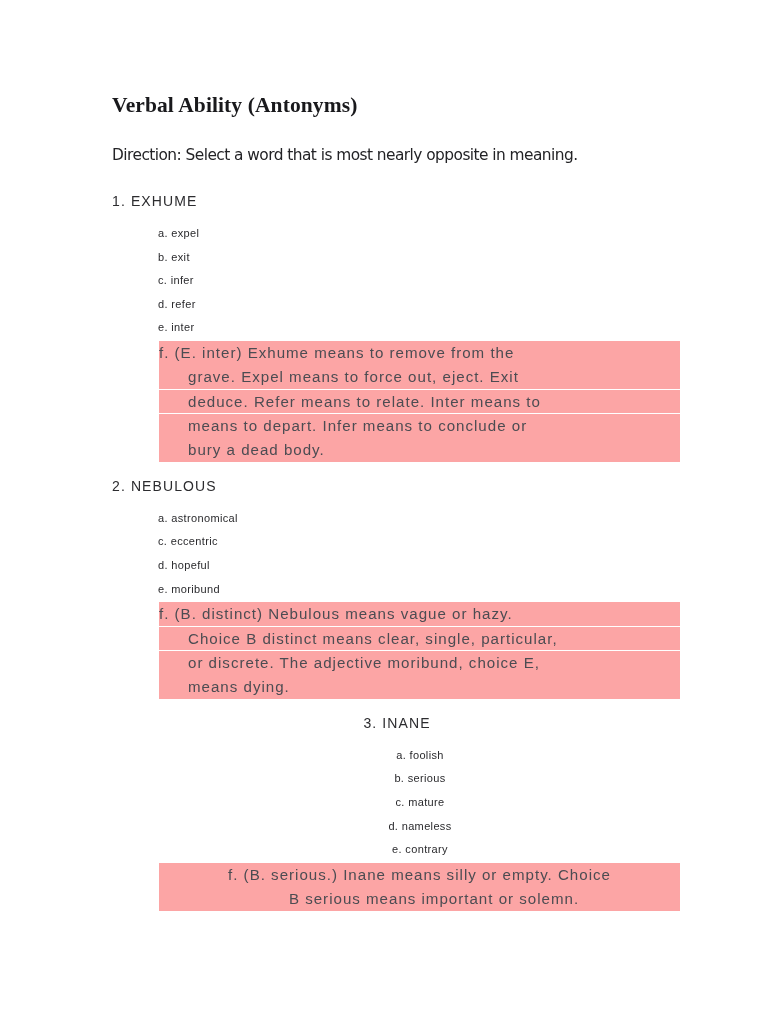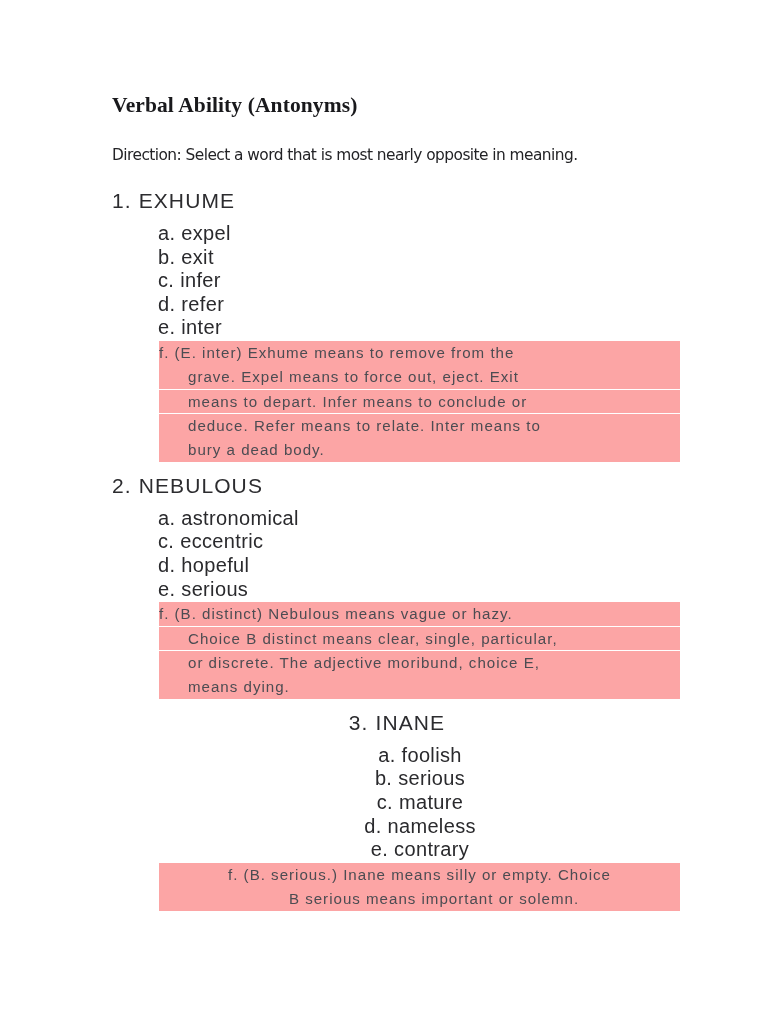--- a/index.html
+++ b/index.html
@@ -52,39 +52,39 @@
   }
 
   .question-block {
     margin-top: 25px;
   }
   .question-block.q2 { margin-top: 13px; }
   .question-block.q3 { margin-top: 13px; text-align: center; }
 
   .q-head {
     font-family: "Liberation Sans", sans-serif;
-    font-size: 21px;
+    font-size: 14px;
     line-height: 22px;
     color: #2c2c2f;
     letter-spacing: 1.1px;
     white-space: nowrap;
   }
   .q-head .q-num { letter-spacing: 1.1px; }
 
   .options {
     list-style: none;
     margin: 10px 0 0 0;
     padding: 0;
   }
 
   .option {
     position: relative;
     margin-left: 46px;
     font-family: "Liberation Sans", sans-serif;
-    font-size: 20px;
+    font-size: 11px;
     line-height: 23.6px;
     color: #2a2a2d;
     letter-spacing: 0.35px;
     white-space: nowrap;
   }
 
   .explanation {
     position: relative;
     margin-left: 43px;
     margin-top: 1px;
@@ -132,36 +132,36 @@
       <ul class="options">
         <li class="option">a. expel</li>
         <li class="option">b. exit</li>
         <li class="option">c. infer</li>
         <li class="option">d. refer</li>
         <li class="option">e. inter</li>
       </ul>
       <div class="explanation">
         <span class="exp-line">f. (E. inter) Exhume means to remove from the</span>
         <span class="exp-line cont">grave. Expel means to force out, eject. Exit</span>
+        <span class="exp-line cont">deduce. Refer means to relate. Inter means to</span>
         <span class="exp-line cont">means to depart. Infer means to conclude or</span>
-        <span class="exp-line cont">deduce. Refer means to relate. Inter means to</span>
         <span class="exp-line cont">bury a dead body.</span>
       </div>
     </section>
 
     <section class="question-block q2">
       <div class="q-head">
         <span class="q-num">2.</span>
         <span class="q-word">NEBULOUS</span>
       </div>
       <ul class="options">
         <li class="option">a. astronomical</li>
         <li class="option">c. eccentric</li>
         <li class="option">d. hopeful</li>
-        <li class="option">e. serious</li>
+        <li class="option">e. moribund</li>
       </ul>
       <div class="explanation">
         <span class="exp-line">f. (B. distinct) Nebulous means vague or hazy.</span>
         <span class="exp-line cont">Choice B distinct means clear, single, particular,</span>
         <span class="exp-line cont">or discrete. The adjective moribund, choice E,</span>
         <span class="exp-line cont">means dying.</span>
       </div>
     </section>
 
     <section class="question-block q3">

